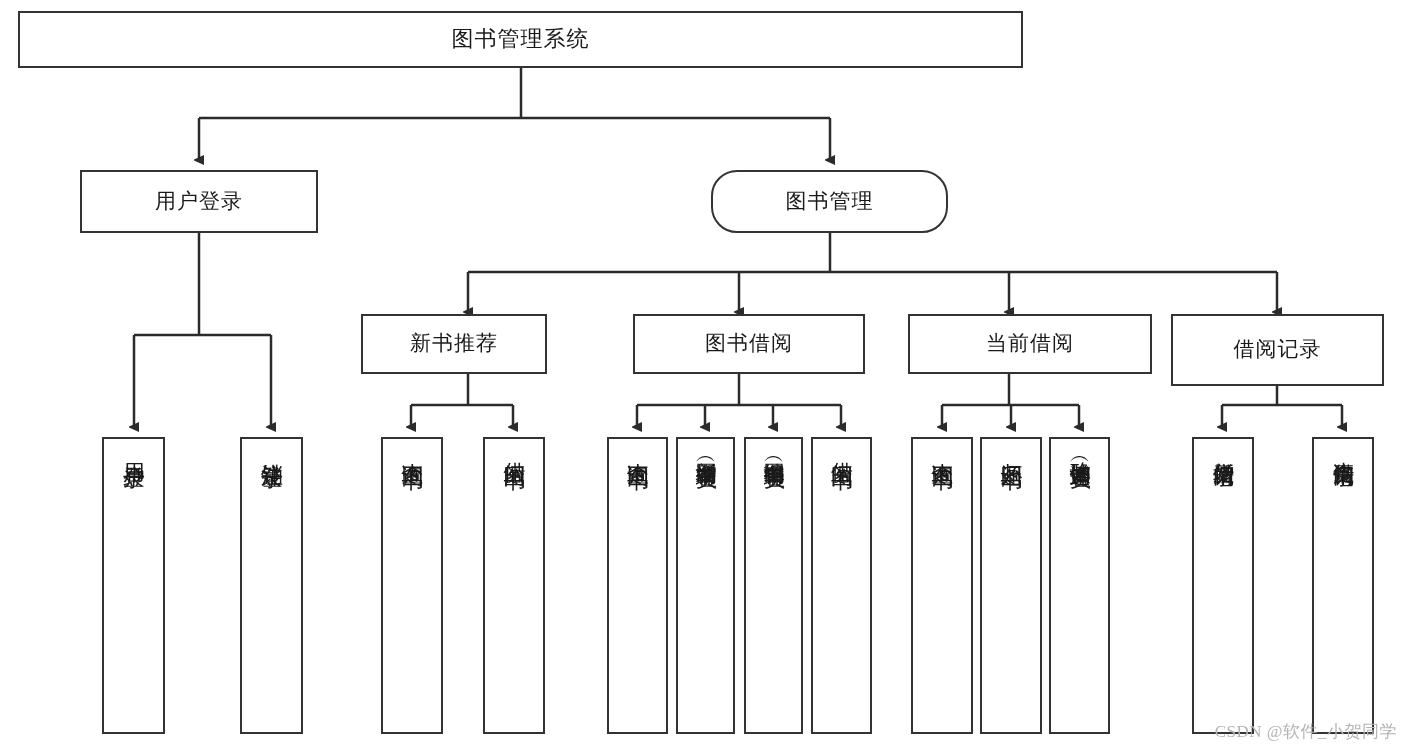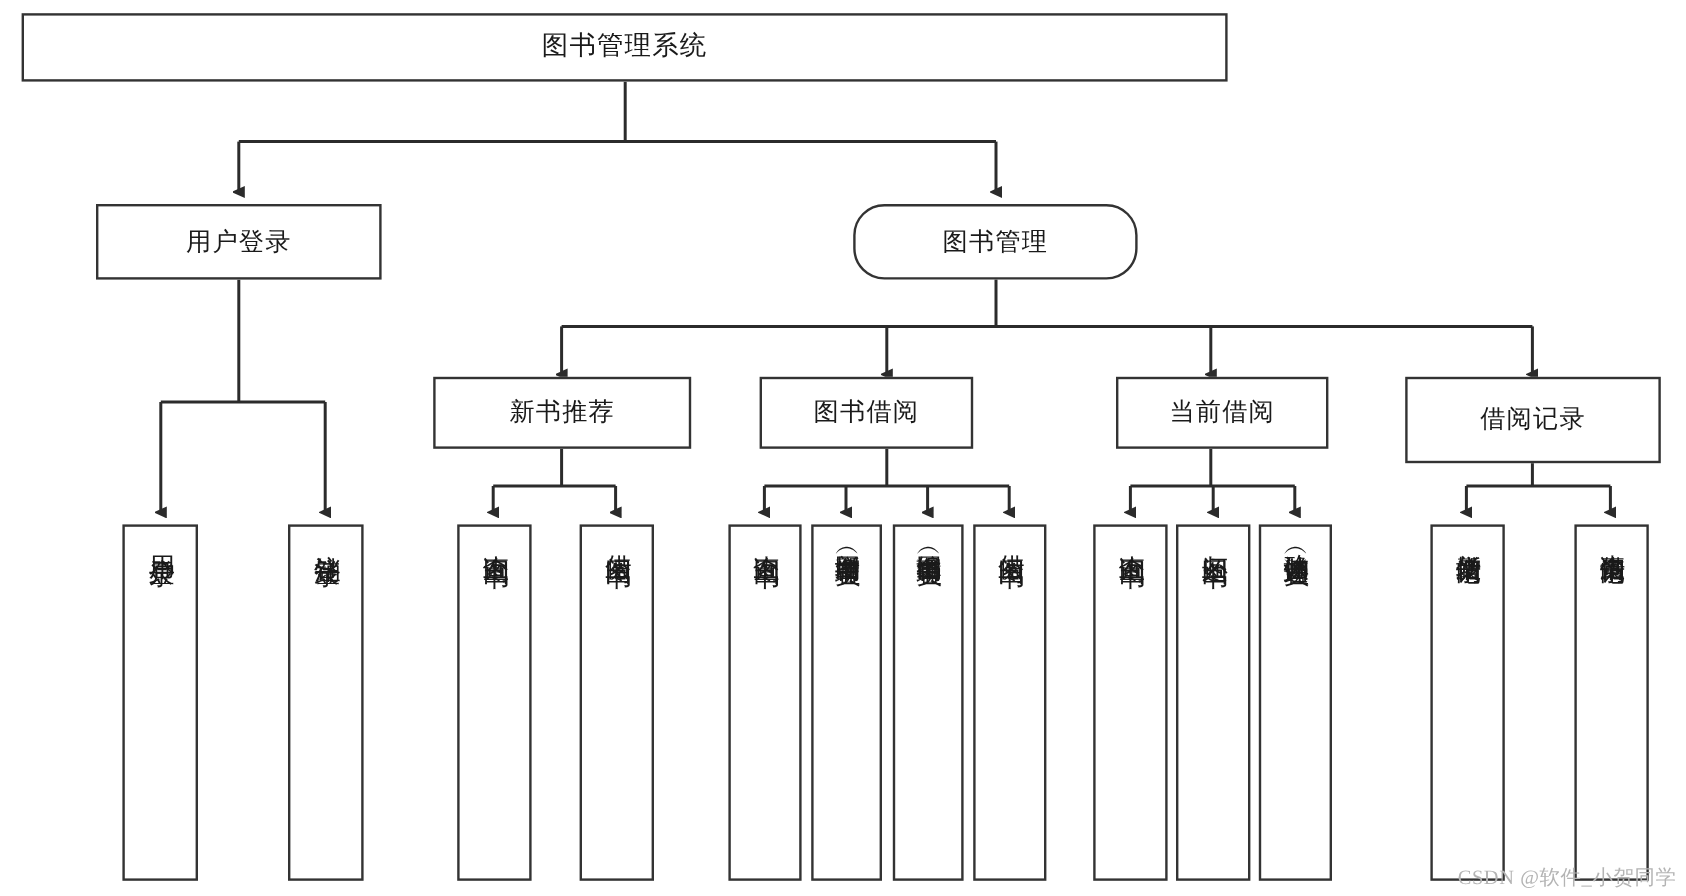--- a/index.html
+++ b/index.html
@@ -136,27 +136,27 @@
     <span>图书管理系统</span>
   </div>
 
   <div class="node node-h" style="left:80px; top:170px; width:238px; height:63px;">
     <span>用户登录</span>
   </div>
   <div class="node node-h" style="left:711px; top:170px; width:237px; height:63px;border-radius:26px;">
     <span>图书管理</span>
   </div>
 
-  <div class="node node-h" style="left:361px; top:314px; width:215px; height:60px;">
+  <div class="node node-h" style="left:361px; top:314px; width:186px; height:60px;">
     <span>新书推荐</span>
   </div>
-  <div class="node node-h" style="left:633px; top:314px; width:178px; height:60px;">
+  <div class="node node-h" style="left:633px; top:314px; width:232px; height:60px;">
     <span>图书借阅</span>
   </div>
-  <div class="node node-h" style="left:930px; top:314px; width:177px; height:60px;">
+  <div class="node node-h" style="left:908px; top:314px; width:244px; height:60px;">
     <span>当前借阅</span>
   </div>
   <div class="node node-h" style="left:1171px; top:314px; width:213px; height:72px;">
     <span>借阅记录</span>
   </div>
 
   <div class="node node-v" style="left:102px; top:437px; width:63px; height:297px;">
     <span class="vtext">用户登录</span>
   </div>
   <div class="node node-v" style="left:240px; top:437px; width:63px; height:297px;">

